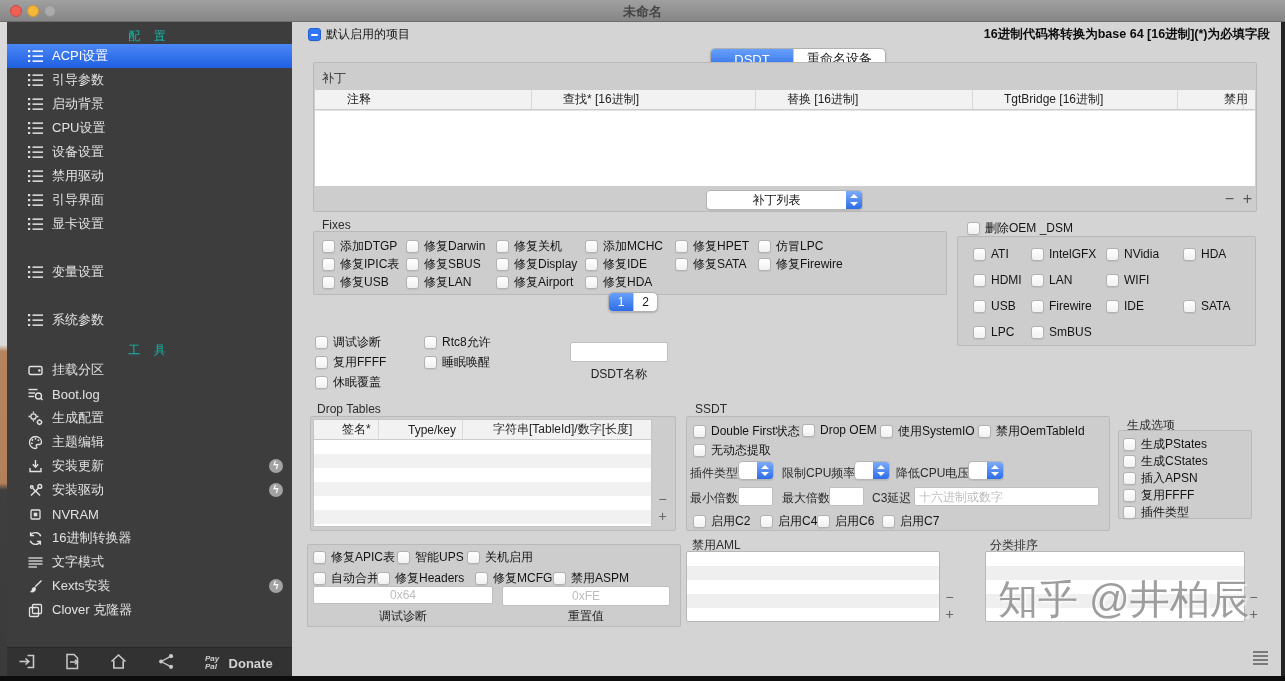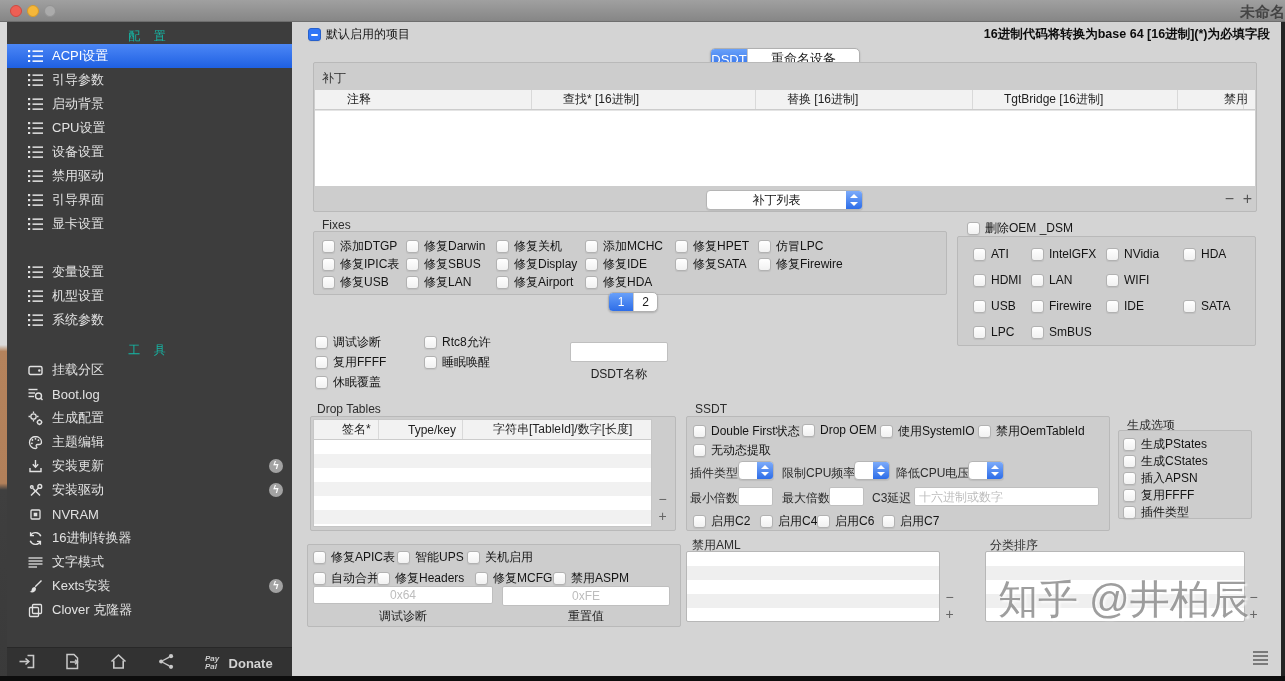--- a/index.html
+++ b/index.html
@@ -8,21 +8,21 @@
   #app { position:relative; width:1285px; height:681px; background:#d4d4d4; overflow:hidden; }
   .abs { position:absolute; }
 
   
   .titlebar { left:0; top:0; width:1285px; height:22px;
     background:linear-gradient(#a0a0a0,#868686); border-bottom:1px solid #6e6e6e; }
   .tl { width:12px; height:12px; border-radius:50%; top:5px; }
   .tl.red { background:#ee5f55; border:1px solid #ce4a42; left:10px; }
   .tl.yellow { background:#f5b73a; border:1px solid #d69a2b; left:27px; }
   .tl.gray { background:#ababab; border:1px solid #939393; left:44px; }
-  .win-title { left:0; top:3px; width:100%; text-align:right; font-size:15px; font-weight:bold; color:#454545; }
+  .win-title { left:0; top:3px; width:100%; text-align:center; font-size:13px; font-weight:bold; color:#454545; }
 
   
   .sliver { left:0; top:22px; width:7px; height:659px;
     background:linear-gradient(180deg,#dadada 0,#dadada 49%,#b5835c 50%,#b2805a 70%,#3f3f3f 71%,#3a3a3a 100%); }
   .edge-right { left:1281px; top:22px; width:4px; height:659px; background:#242424; }
   .edge-bottom { left:0; top:676px; width:1285px; height:5px; background:#0d0d0d; }
 
   
   .sidebar { left:7px; top:22px; width:285px; height:625px; background:#3d3d3d; }
   .sb-header { font-size:12px; color:#14b8a6; letter-spacing:5px; width:285px; text-align:center; }
@@ -208,33 +208,20 @@
           <g fill="currentColor">
             <rect x="0" y="0" width="2.2" height="2.2"></rect>
             <rect x="4.5" y="0.4" width="10.5" height="1.5"></rect>
             <rect x="0" y="5" width="2.2" height="2.2"></rect>
             <rect x="4.5" y="5.4" width="10.5" height="1.5"></rect>
             <rect x="0" y="10" width="2.2" height="2.2"></rect>
             <rect x="4.5" y="10.4" width="10.5" height="1.5"></rect>
           </g>
         </svg>
       <span>变量设置</span>
-      </div>
-    <div class="abs sb-item" style="top:262px">
-      <svg width="15" height="12" viewBox="0 0 15 12">
-          <g fill="currentColor">
-            <rect x="0" y="0" width="2.2" height="2.2"></rect>
-            <rect x="4.5" y="0.4" width="10.5" height="1.5"></rect>
-            <rect x="0" y="5" width="2.2" height="2.2"></rect>
-            <rect x="4.5" y="5.4" width="10.5" height="1.5"></rect>
-            <rect x="0" y="10" width="2.2" height="2.2"></rect>
-            <rect x="4.5" y="10.4" width="10.5" height="1.5"></rect>
-          </g>
-        </svg>
-      <span>机型设置</span>
       </div>
     <div class="abs sb-item" style="top:286px">
       <svg width="15" height="12" viewBox="0 0 15 12">
           <g fill="currentColor">
             <rect x="0" y="0" width="2.2" height="2.2"></rect>
             <rect x="4.5" y="0.4" width="10.5" height="1.5"></rect>
             <rect x="0" y="5" width="2.2" height="2.2"></rect>
             <rect x="4.5" y="5.4" width="10.5" height="1.5"></rect>
             <rect x="0" y="10" width="2.2" height="2.2"></rect>
             <rect x="4.5" y="10.4" width="10.5" height="1.5"></rect>
@@ -402,22 +389,22 @@
     <span class="donate" style="vertical-align:middle;margin-left:6px">Donate</span>
   </div>
 
   <div class="abs cb" style="left:308px;top:26px">
     <span class="cbx mixed"></span>
     <span>默认启用的项目</span>
   </div>
   <div class="abs hint" style="right:15px;top:26px">16进制代码将转换为base 64 [16进制](*)为必填字段</div>
 
   <div class="abs seg" style="left:710px;top:48px">
-    <div class="sg on" style="width:36px">DSDT</div>
-    <div class="sg" style="width:112px">重命名设备</div>
+    <div class="sg on" style="width:82px">DSDT</div>
+    <div class="sg" style="width:92px">重命名设备</div>
   </div>
 
   <div class="abs panel" style="left:313px;top:62px;width:944px;height:150px"></div>
   <div class="abs glabel" style="left:322px;top:70px">补丁</div>
   <div class="abs thead" style="left:315px;top:90px;width:940px;height:20px">
     <span class="th" style="left:8px">注释</span>
     <span class="th" style="left:224px">查找* [16进制]</span>
     <span class="th" style="left:448px">替换 [16进制]</span>
     <span class="th" style="left:665px">TgtBridge [16进制]</span>
     <span class="th" style="left:885px">禁用</span>

